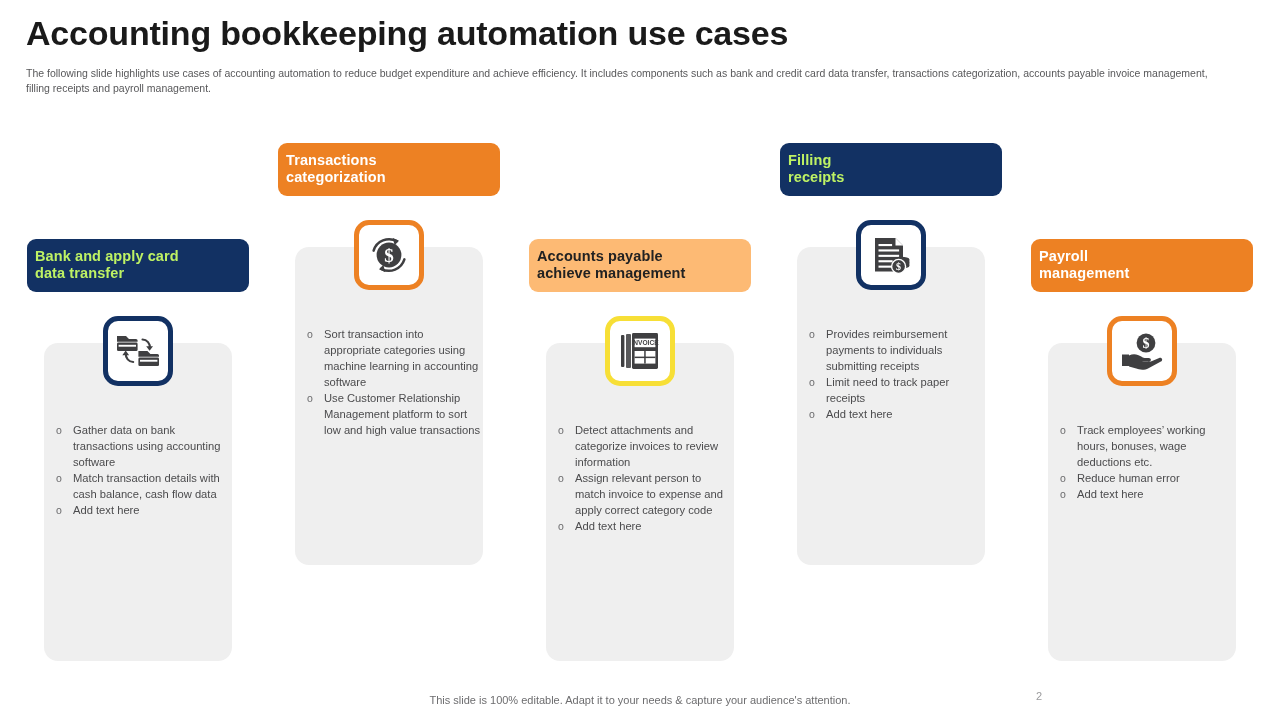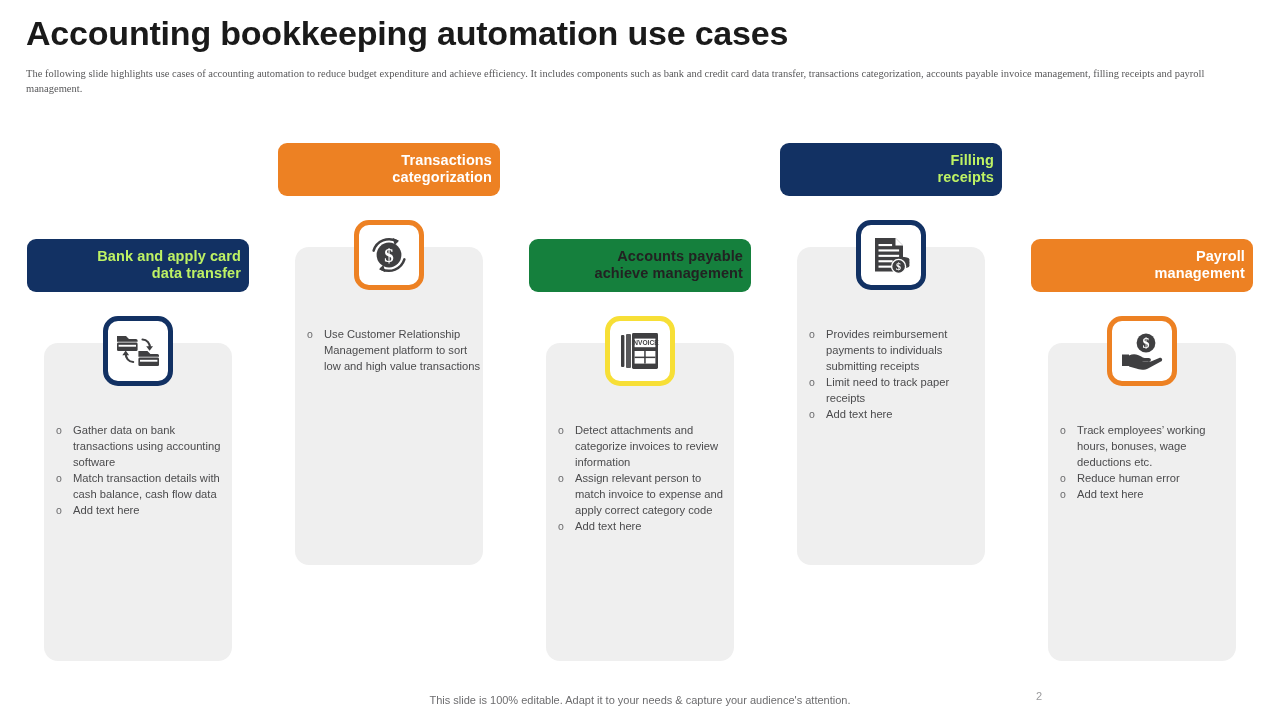--- a/index.html
+++ b/index.html
@@ -12,44 +12,44 @@
   .slide { position: relative; width: 1055px; height: 720px; background:#fff; }
 
   
   .title {
     position: absolute; left: 26px; top: 14px;
     font-size: 34px; font-weight: bold; color: #1a1a1a;
     letter-spacing: -0.2px; white-space: nowrap;
   }
   .subtitle {
     position: absolute; left: 26px; top: 66px; width: 1196px;
-    font-size: 10.5px; line-height: 15px; color: #58585a; font-family: Liberation Serif, serif;
+    font-size: 10.5px; line-height: 15px; color: #58585a;
   }
 
   
   .cols { position: absolute; left: 0; top: 0; width: 1280px; height: 690px; }
   .col { position: absolute; width: 222px; }
 
   .col.c1 { left: 27px;  top: 239px; }
   .col.c2 { left: 278px; top: 143px; }
   .col.c3 { left: 529px; top: 239px; }
   .col.c4 { left: 780px; top: 143px; }
   .col.c5 { left: 1031px;top: 239px; }
 
   .chip {
     position: relative; z-index: 4;
     width: 222px; border-radius: 9px;
     padding: 9px 8px 10px;
-    text-align: right;
+    text-align: left;
     font-size: 14.5px; font-weight: bold; line-height: 17px;
     letter-spacing: 0.1px;
   }
   .chip.navy   { background: #123163; color: #bef264; }
   .chip.orange { background: #ED8123; color: #ffffff; }
-  .chip.yellow { background: #15803d; color: #222222; }
+  .chip.yellow { background: #fdba74; color: #222222; }
 
   .icon-wrap {
     position: relative; z-index: 3;
     display: flex; justify-content: center;
     margin-top: 24px;
   }
   .icon-box {
     width: 70px; height: 70px; border-radius: 15px;
     background: #ffffff; display: flex;
     align-items: center; justify-content: center;
@@ -152,20 +152,21 @@
             <circle cx="23" cy="23" r="12.4" fill="#3f3f41"></circle>
             <text x="23" y="30.4" text-anchor="middle" font-family="'Liberation Serif', serif" font-size="19" font-weight="bold" fill="#ffffff">$</text>
             <path d="M7.6 18.6 A16.2 16.2 0 0 1 30.8 9.2" fill="none" stroke="#3f3f41" stroke-width="2.5" stroke-linecap="round"></path>
             <path d="M26.9 6.1 l6.1 2.6 l-4.4 4.6z" fill="#3f3f41"></path>
             <path d="M38.4 27.4 A16.2 16.2 0 0 1 15.2 36.8" fill="none" stroke="#3f3f41" stroke-width="2.5" stroke-linecap="round"></path>
             <path d="M19.1 39.9 l-6.1 -2.6 l4.4 -4.6z" fill="#3f3f41"></path>
           </svg>
         </div>
       </div>
       <ul class="bullets b-top-b">
+        <li>Sort transaction into appropriate  categories using machine learning in accounting software</li>
         <li>Use Customer Relationship Management  platform to sort low and high value transactions</li>
       </ul>
     </div>
 
     <div class="col c3">
       <div class="panel p3"></div>
       <div class="chip yellow">
         <div>Accounts payable</div>
         <div>achieve management</div>
       </div>

